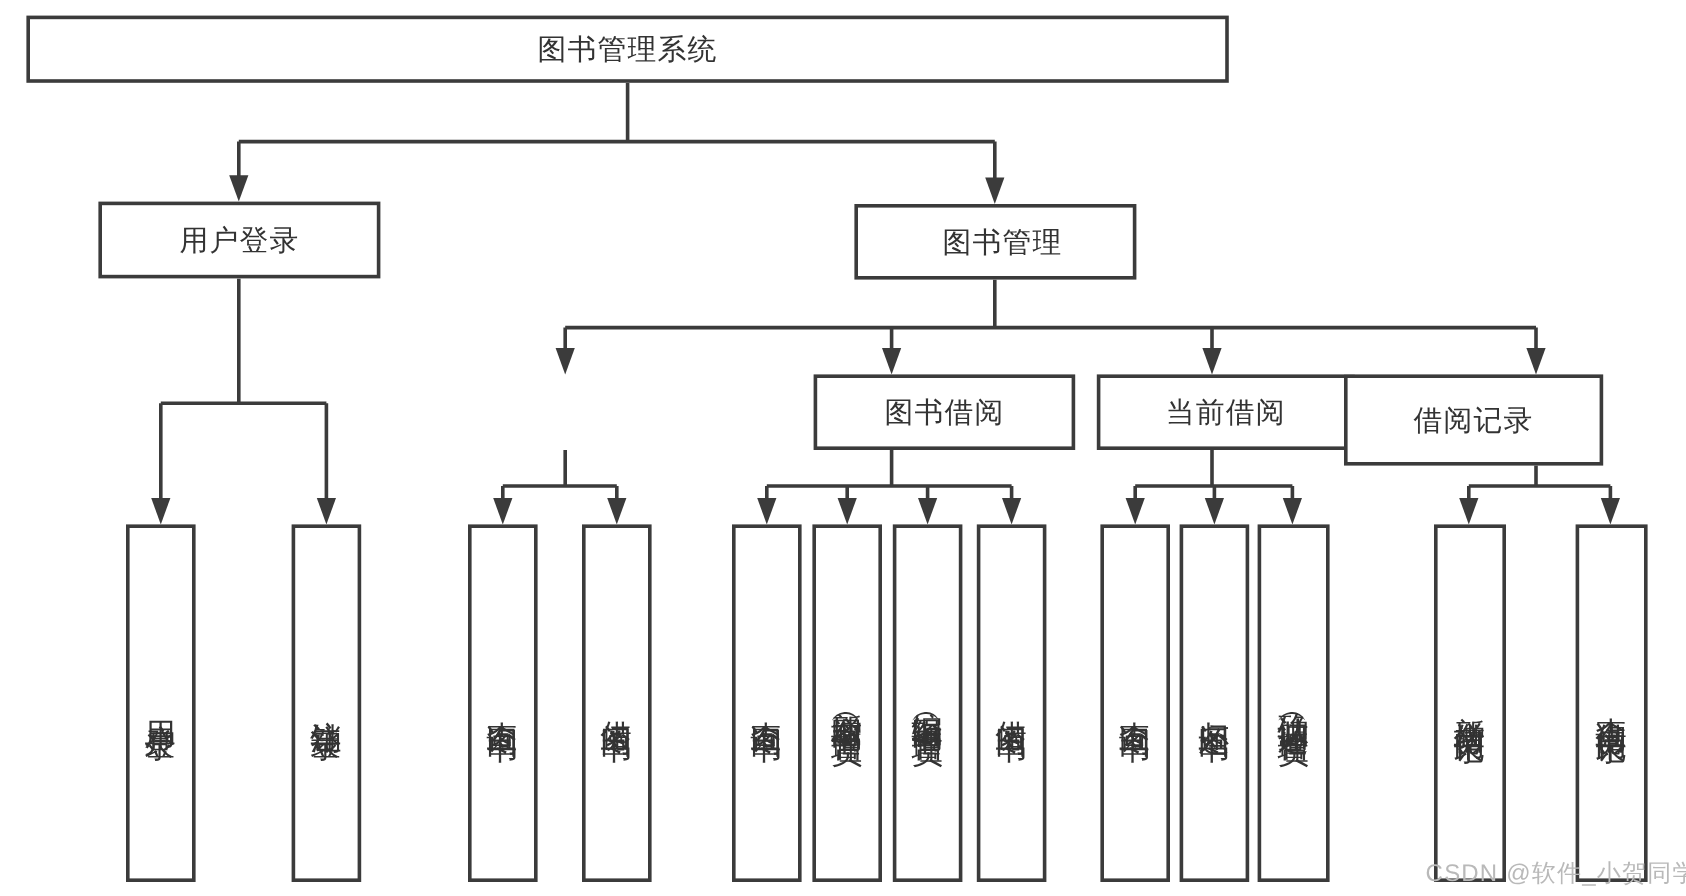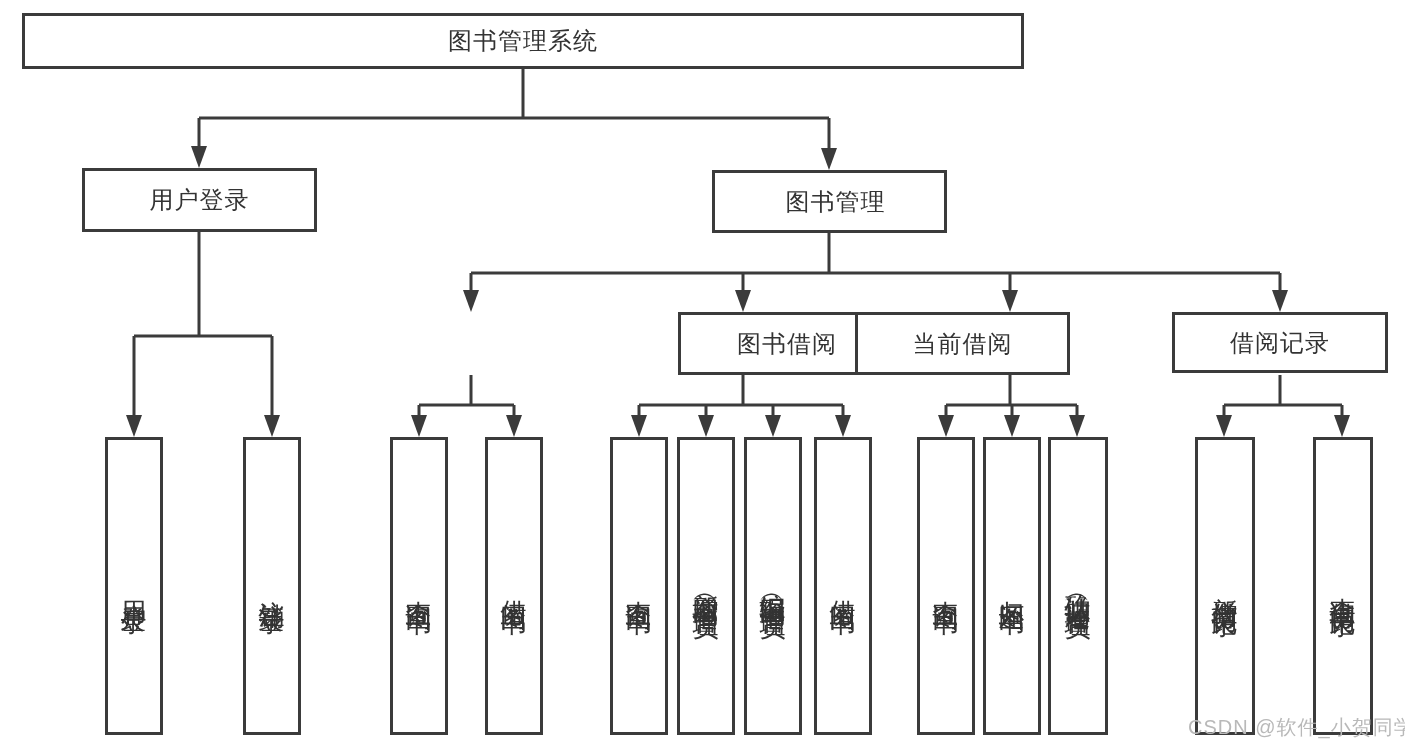--- a/index.html
+++ b/index.html
@@ -92,24 +92,24 @@
   <div class="node hnode" style="left:82px;top:168px;width:235px;height:64px;">
     <span>用户登录</span>
   </div>
   <div class="node hnode" style="left:712px;top:170px;width:235px;height:63px;padding-left:12px;">
     <span>图书管理</span>
   </div>
 
   <div class="node hnode" style="left:634px;top:312px;width:218px;height:63px;margin-left:44px;">
     <span>图书借阅</span>
   </div>
-  <div class="node hnode" style="left:855px;top:312px;width:215px;height:63px;">
+  <div class="node hnode" style="left:914px;top:312px;width:215px;height:63px;">
     <span>当前借阅</span>
   </div>
-  <div class="node hnode" style="left:1172px;top:312px;width:216px;height:61px;">
+  <div class="node hnode" style="left:1120px;top:312px;width:216px;height:76px;">
     <span>借阅记录</span>
   </div>
 
   <div class="node leaf" style="left:105px;">
     <span>用户登录</span>
   </div>
   <div class="node leaf" style="left:243px;">
     <span>注销登录</span>
   </div>
 

